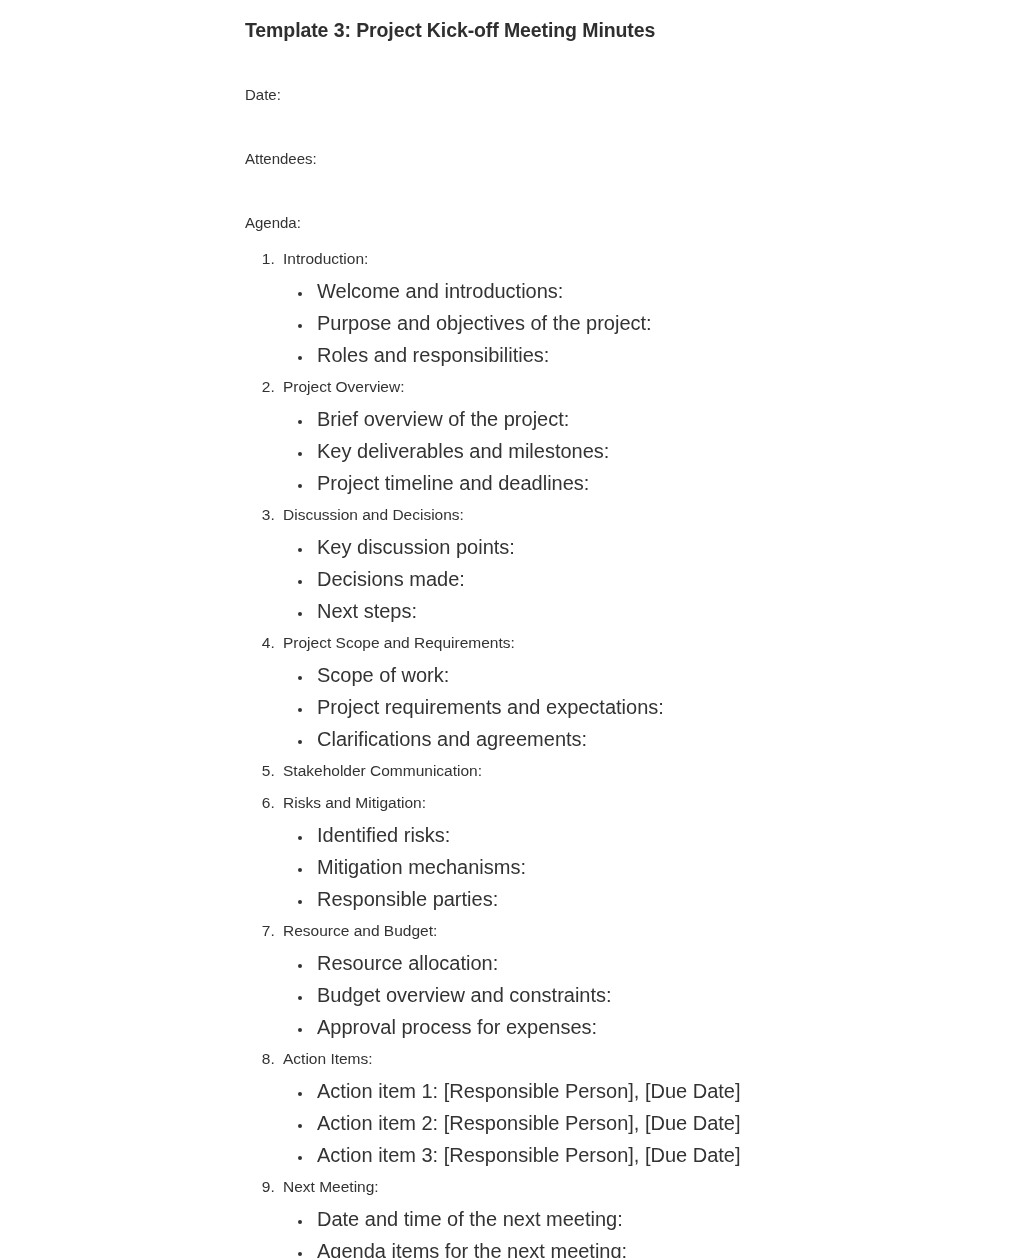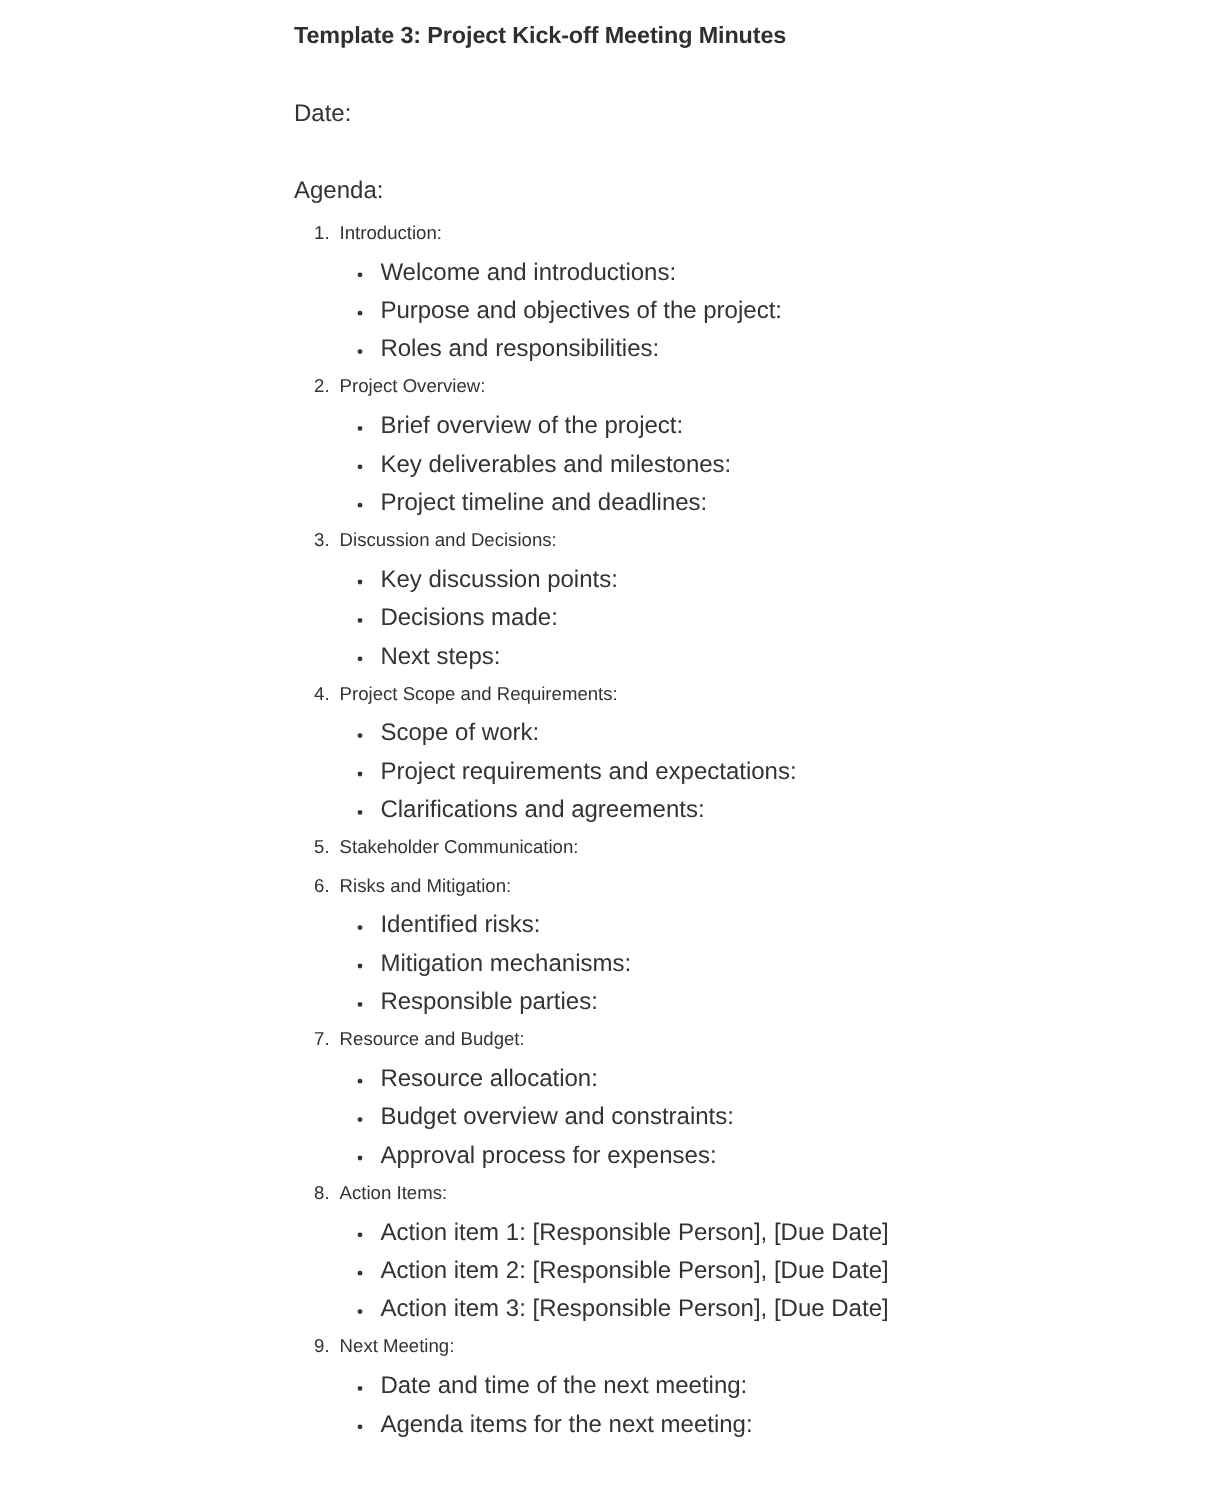--- a/index.html
+++ b/index.html
@@ -33,21 +33,21 @@
     color: #2f2f2f;
     letter-spacing: -0.1px;
     margin: 0;
     padding-top: 17px;
     line-height: 26px;
   }
   .meta-block {
     margin-top: 11px;
   }
   .meta-line {
-    font-size: 20px;
+    font-size: 15px;
     line-height: 24px;
     color: #333333;
     margin-top: 40px;
   }
   ol.agenda {
     list-style-type: decimal;
     margin: 8px 0 0 0;
     padding-left: 34px;
   }
   ol.agenda > li {
@@ -80,20 +80,21 @@
 </head>
 <body>
 
 <div class="page">
   <article class="doc">
 
     <h1 class="doc-title">Template 3: Project Kick-off Meeting Minutes</h1>
 
     <div class="meta-block">
       <div class="meta-line">Date:</div>
+      <div class="meta-line">Attendees:</div>
       <div class="meta-line">Agenda:</div>
     </div>
 
     <ol class="agenda">
 
       <li>
         <span class="item-text">Introduction:</span>
         <ul class="subitems">
           <li><span class="item-text">Welcome and introductions:</span></li>
           <li><span class="item-text">Purpose and objectives of the project:</span></li>

